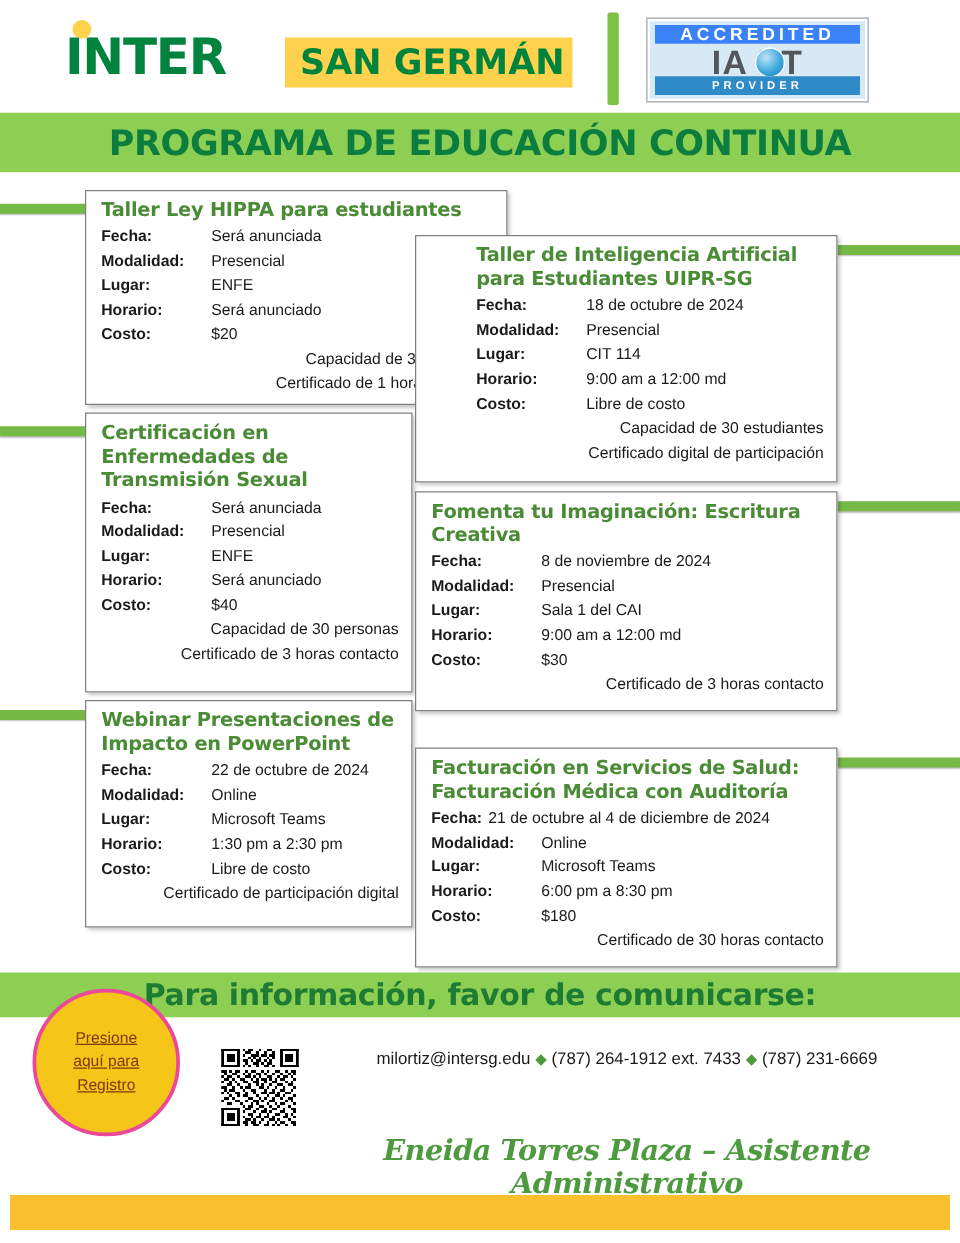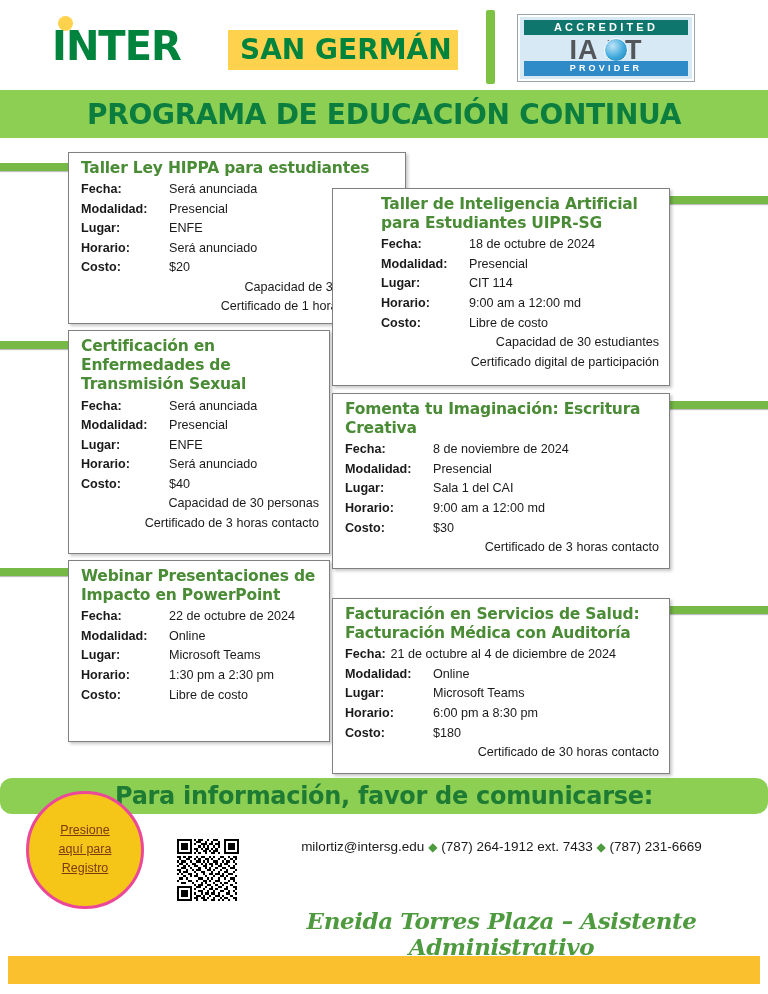--- a/index.html
+++ b/index.html
@@ -78,23 +78,23 @@
     width: 100%;
     height: 100%;
     background: #D6E9F5;
     position: relative;
     box-sizing: border-box;
   }
   .iacet-top {
     position: absolute;
     left: 4px; right: 4px; top: 3px;
     height: 15px;
-    background: #0f766e;
+    background: #3b82f6;
     color: #ffffff;
-    font-size: 11px;
+    font-size: 14px;
     font-weight: bold;
     letter-spacing: 3.2px;
     text-align: center;
     line-height: 15px;
     font-family: "Liberation Sans", sans-serif;
   }
   .iacet-bot {
     position: absolute;
     left: 4px; right: 4px; bottom: 3px;
     height: 15px;
@@ -200,21 +200,20 @@
   }
 
   
   .contact-band {
     height: 36px;
     background: #8CCF52;
     display: flex;
     align-items: center;
     justify-content: center;
     position: relative;
-    border-radius: 12px;
   }
   .contact-band h2 {
     margin: 0;
     font-family: "DejaVu Sans", sans-serif;
     font-weight: bold;
     font-size: 24px;
     color: #1E7B33;
     letter-spacing: -0.3px;
   }
 
@@ -436,20 +435,21 @@
       <span class="v">Microsoft Teams</span>
     </div>
     <div class="row">
       <span class="k">Horario:</span>
       <span class="v">1:30 pm a 2:30 pm</span>
     </div>
     <div class="row">
       <span class="k">Costo:</span>
       <span class="v">Libre de costo</span>
     </div>
+    <div class="note">Certificado de participación digital</div>
   </div>
 
   <div class="card" style="left:332px;top:460px;width:338px;height:176px;z-index:4;">
     <div class="card-title">Facturación en Servicios de Salud: Facturación Médica con Auditoría</div>
     <div class="row inline">
       <span class="k">Fecha:</span>
       <span class="v">21 de octubre al 4 de diciembre de 2024</span>
     </div>
     <div class="row">
       <span class="k">Modalidad:</span>

